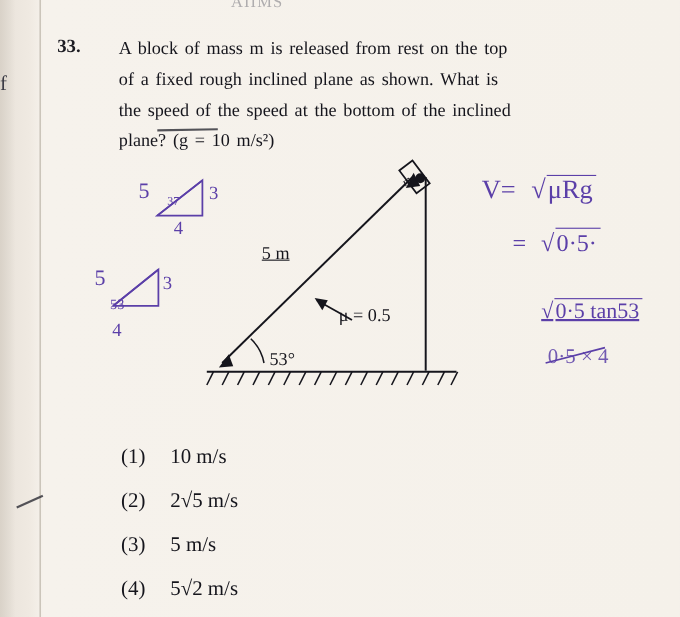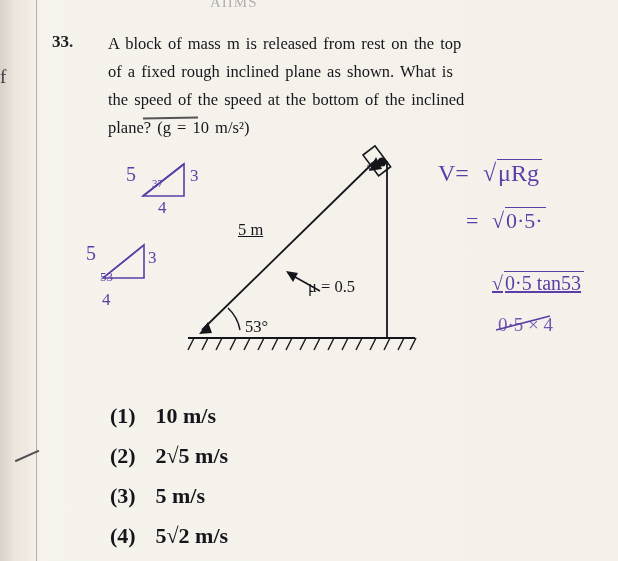--- a/index.html
+++ b/index.html
@@ -111,24 +111,23 @@
   .pen-4 { left: 498px; top: 314px; font-size: 19px; opacity: .85; }
   .sqrt-box {
     border-top: 1.5px solid #5b3fa8;
     padding: 0 3px 0 1px;
     margin-left: 1px;
   }
   .opts {
     position: absolute;
     left: 110px;
     top: 396px;
-    font-size: 22px;
+    font-size: 19px;
     color: #15151c;
     line-height: 40px;
-    font-weight: bold;
   }
   .opt { position: relative; height: 40px; }
   .opt .num { display: inline-block; width: 40px; }
   .opt-strike {
     position: absolute;
     left: 14px;
     top: 455px;
     width: 26px;
     height: 1.6px;
     background: #2b2b33;

